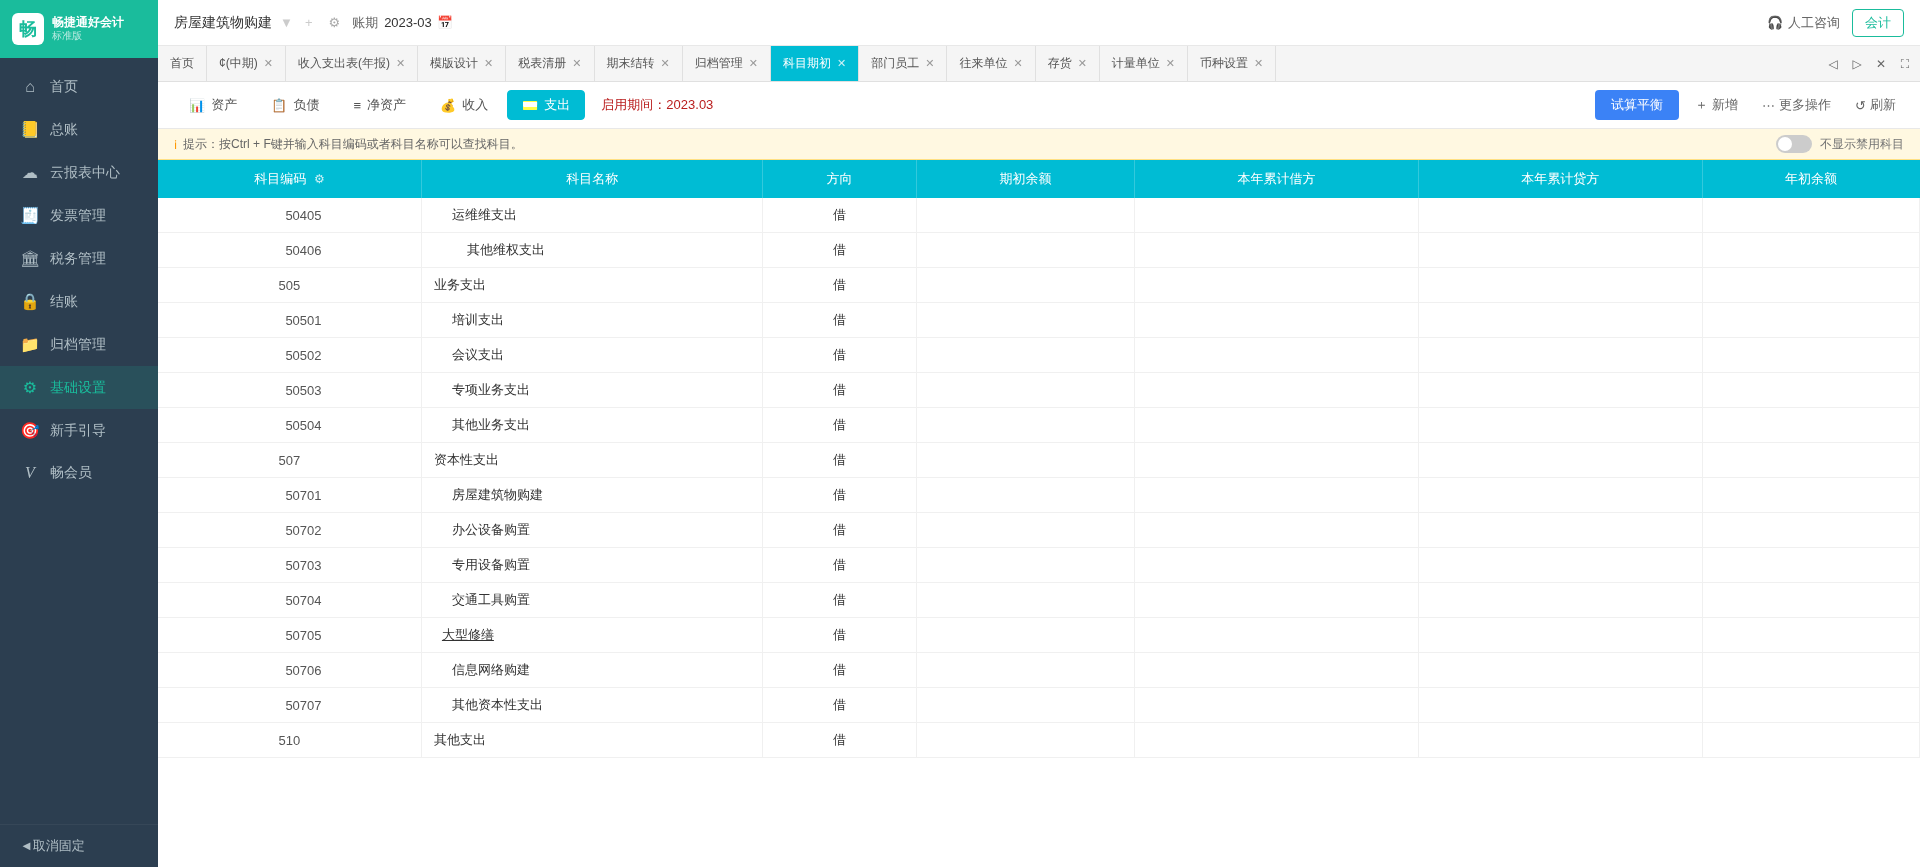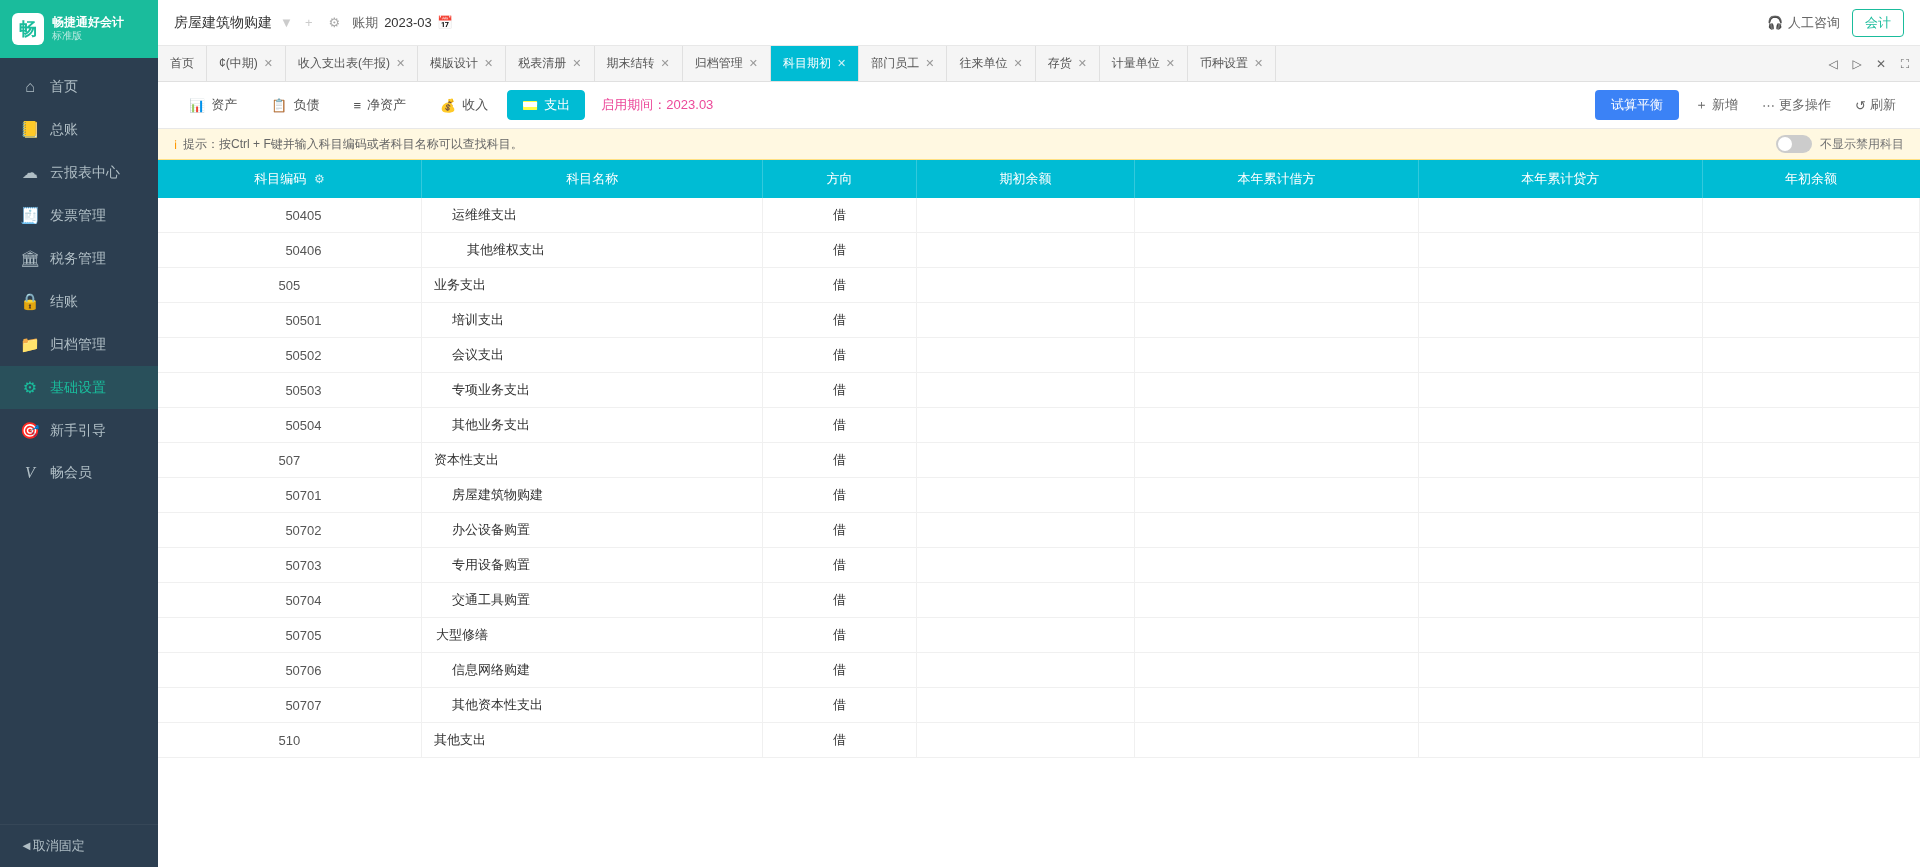--- a/index.html
+++ b/index.html
@@ -102,21 +102,21 @@
     .sub-tab.active { background: #00bcd4; color: white; border-color: #00bcd4; }
     .sub-tab-icon { font-size: 13px; }
     .sub-header-right { display: flex; align-items: center; gap: 8px; }
     .balance-btn {
       background: #3b82f6; color: white; border: none;
       padding: 6px 16px; border-radius: 4px; font-size: 13px; cursor: pointer;
     }
     .add-btn { display: flex; align-items: center; gap: 4px; color: #666; font-size: 13px; cursor: pointer; padding: 6px 8px; }
     .more-btn { display: flex; align-items: center; gap: 4px; color: #666; font-size: 13px; cursor: pointer; padding: 6px 8px; }
     .refresh-btn { display: flex; align-items: center; gap: 4px; color: #666; font-size: 13px; cursor: pointer; padding: 6px 8px; }
-    .period-info { font-size: 13px; color: #ec4899; padding: 6px 12px; }
+    .period-info { font-size: 13px; color: #b91c1c; padding: 6px 12px; }
 
     
     .hint-bar {
       background: #fff8e1; padding: 6px 16px;
       display: flex; align-items: center; justify-content: space-between;
       border-bottom: 1px solid #ffe082; flex-shrink: 0;
     }
     .hint-text { font-size: 12px; color: #666; display: flex; align-items: center; gap: 6px; }
     .hint-icon { color: #ff9800; }
     .toggle-container { display: flex; align-items: center; gap: 8px; font-size: 12px; color: #737373; }
@@ -470,21 +470,21 @@
             <td>50704</td>
             <td style="padding-left: 30px;">交通工具购置</td>
             <td>借</td>
             <td></td>
             <td></td>
             <td></td>
             <td></td>
           </tr>
           <tr class="row-indent">
             <td>50705</td>
-            <td style="padding-left: 14px;">大型修缮</td>
+            <td style="padding-left: 20px; text-decoration: underline;">大型修缮</td>
             <td>借</td>
             <td></td>
             <td></td>
             <td></td>
             <td></td>
           </tr>
           <tr class="row-indent">
             <td>50706</td>
             <td style="padding-left: 30px;">信息网络购建</td>
             <td>借</td>

